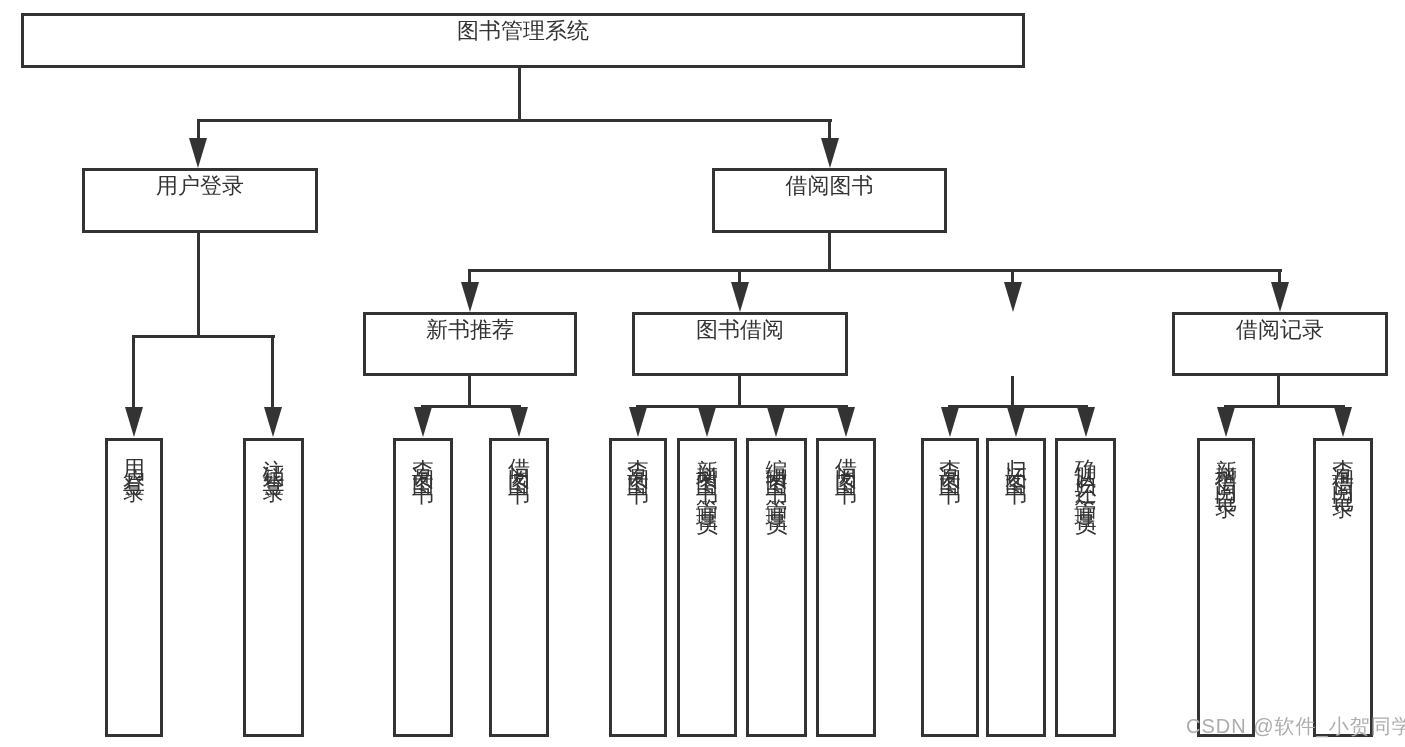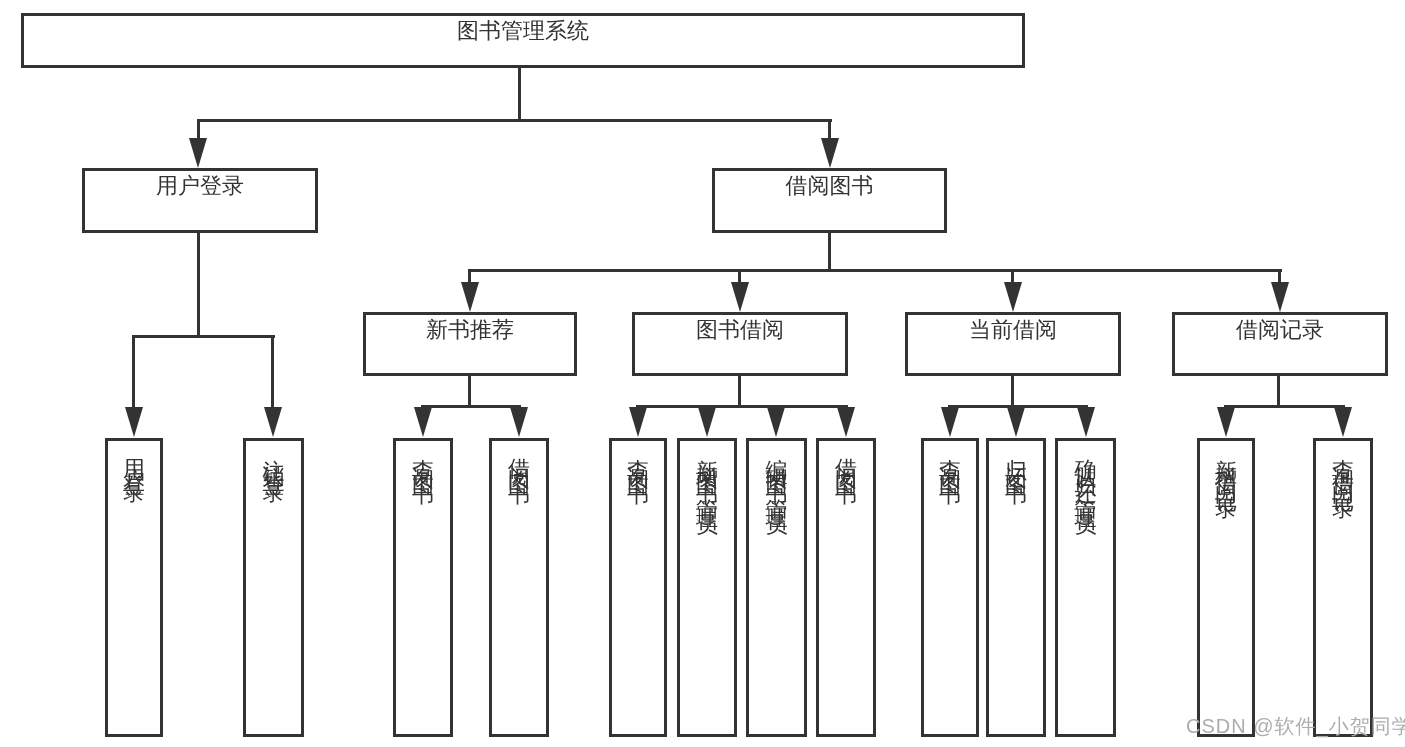--- a/index.html
+++ b/index.html
@@ -70,23 +70,20 @@
   <div class="vline" style="left:1011px;top:269px;height:16px"></div>
   <div class="arrow" style="left:1004px;top:282px"></div>
   <div class="vline" style="left:1278px;top:269px;height:16px"></div>
   <div class="arrow" style="left:1271px;top:282px"></div>
 
   <div class="node" style="left:363px;top:312px;width:214px;height:64px">
     <span class="label">新书推荐</span>
   </div>
   <div class="node" style="left:632px;top:312px;width:216px;height:64px">
     <span class="label">图书借阅</span>
-  </div>
-  <div class="node" style="left:905px;top:312px;width:216px;height:64px">
-    <span class="label">当前借阅</span>
   </div>
   <div class="node" style="left:1172px;top:312px;width:216px;height:64px">
     <span class="label">借阅记录</span>
   </div>
 
   <div class="vline" style="left:468px;top:376px;height:32px"></div>
   <div class="hline" style="left:421px;top:405px;width:100px"></div>
   <div class="arrow" style="left:414px;top:407px"></div>
   <div class="arrow" style="left:510px;top:407px"></div>
 

